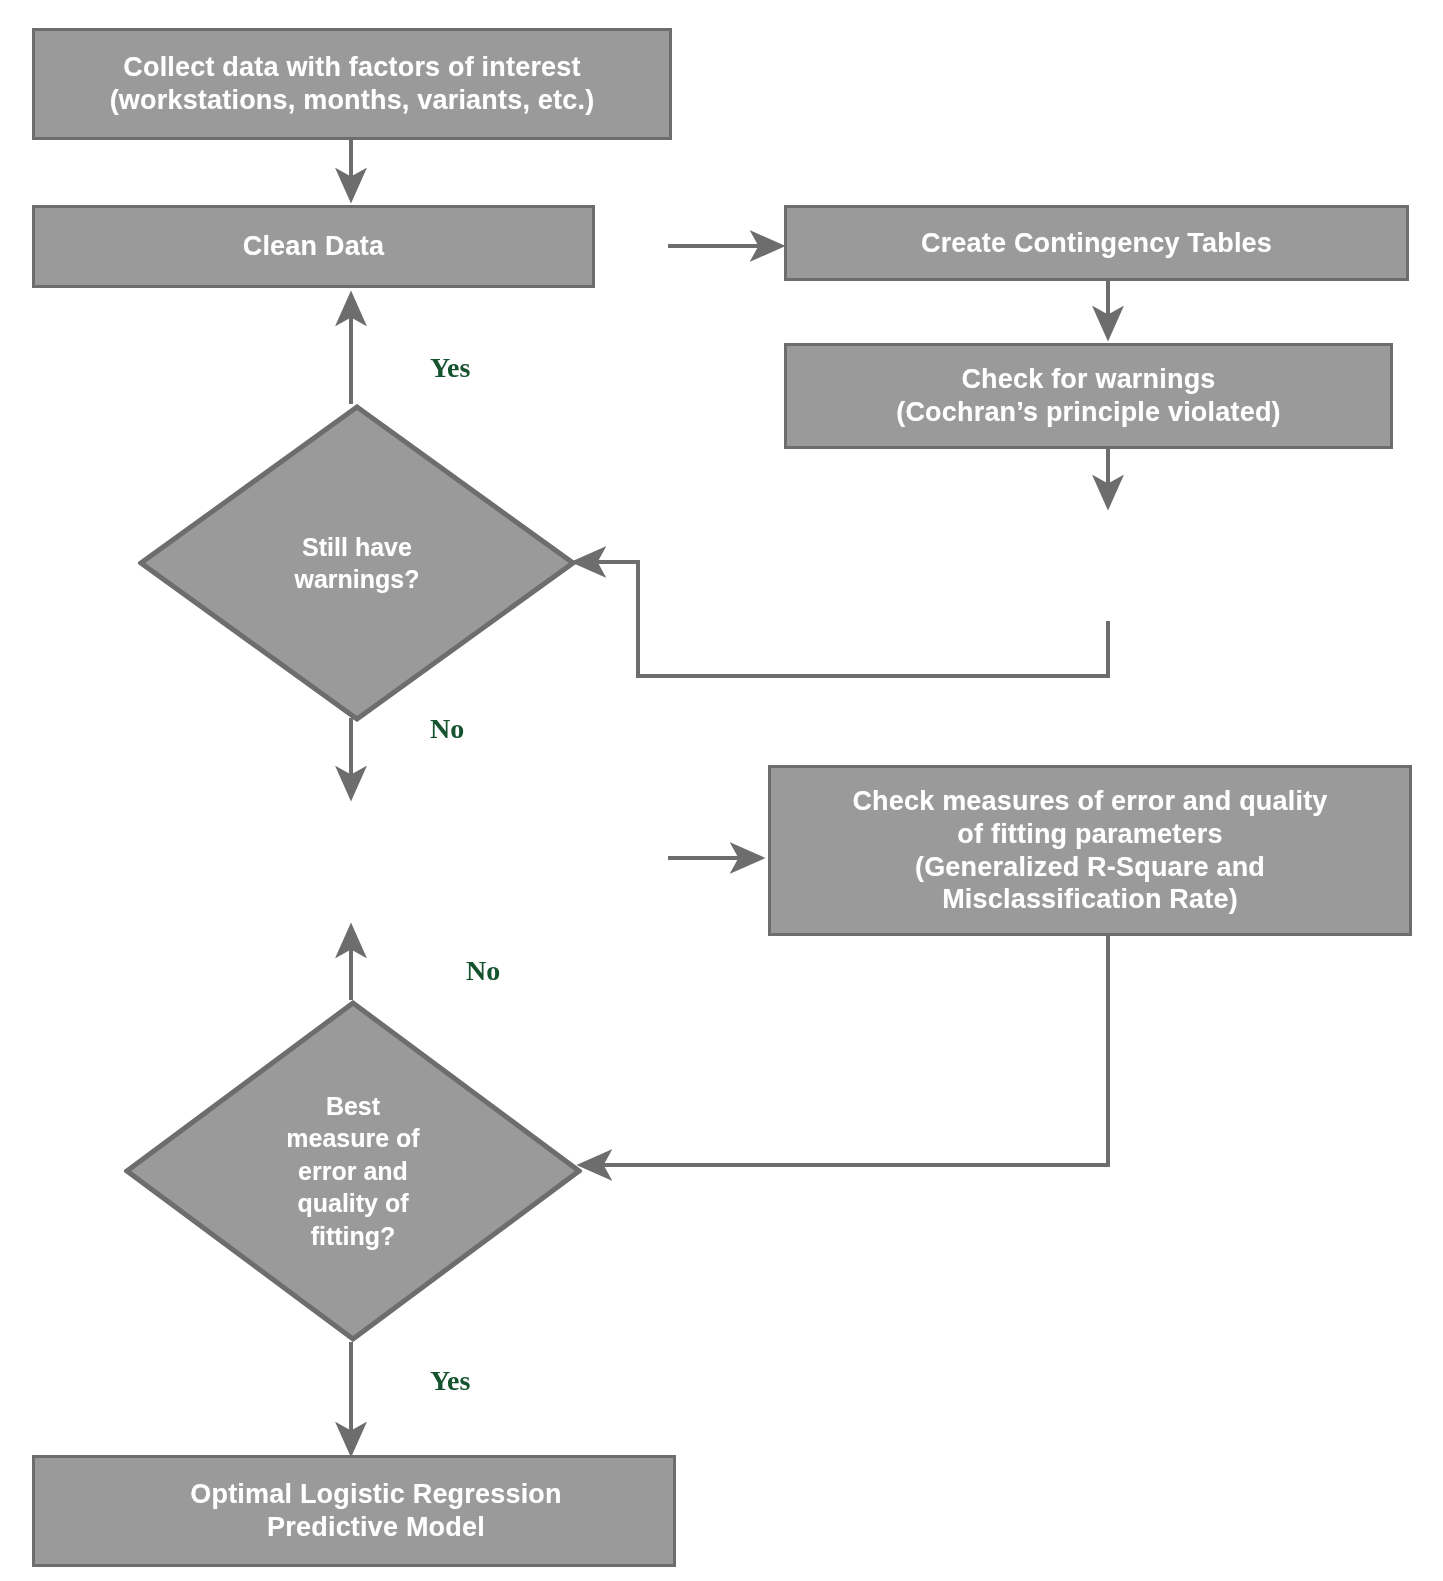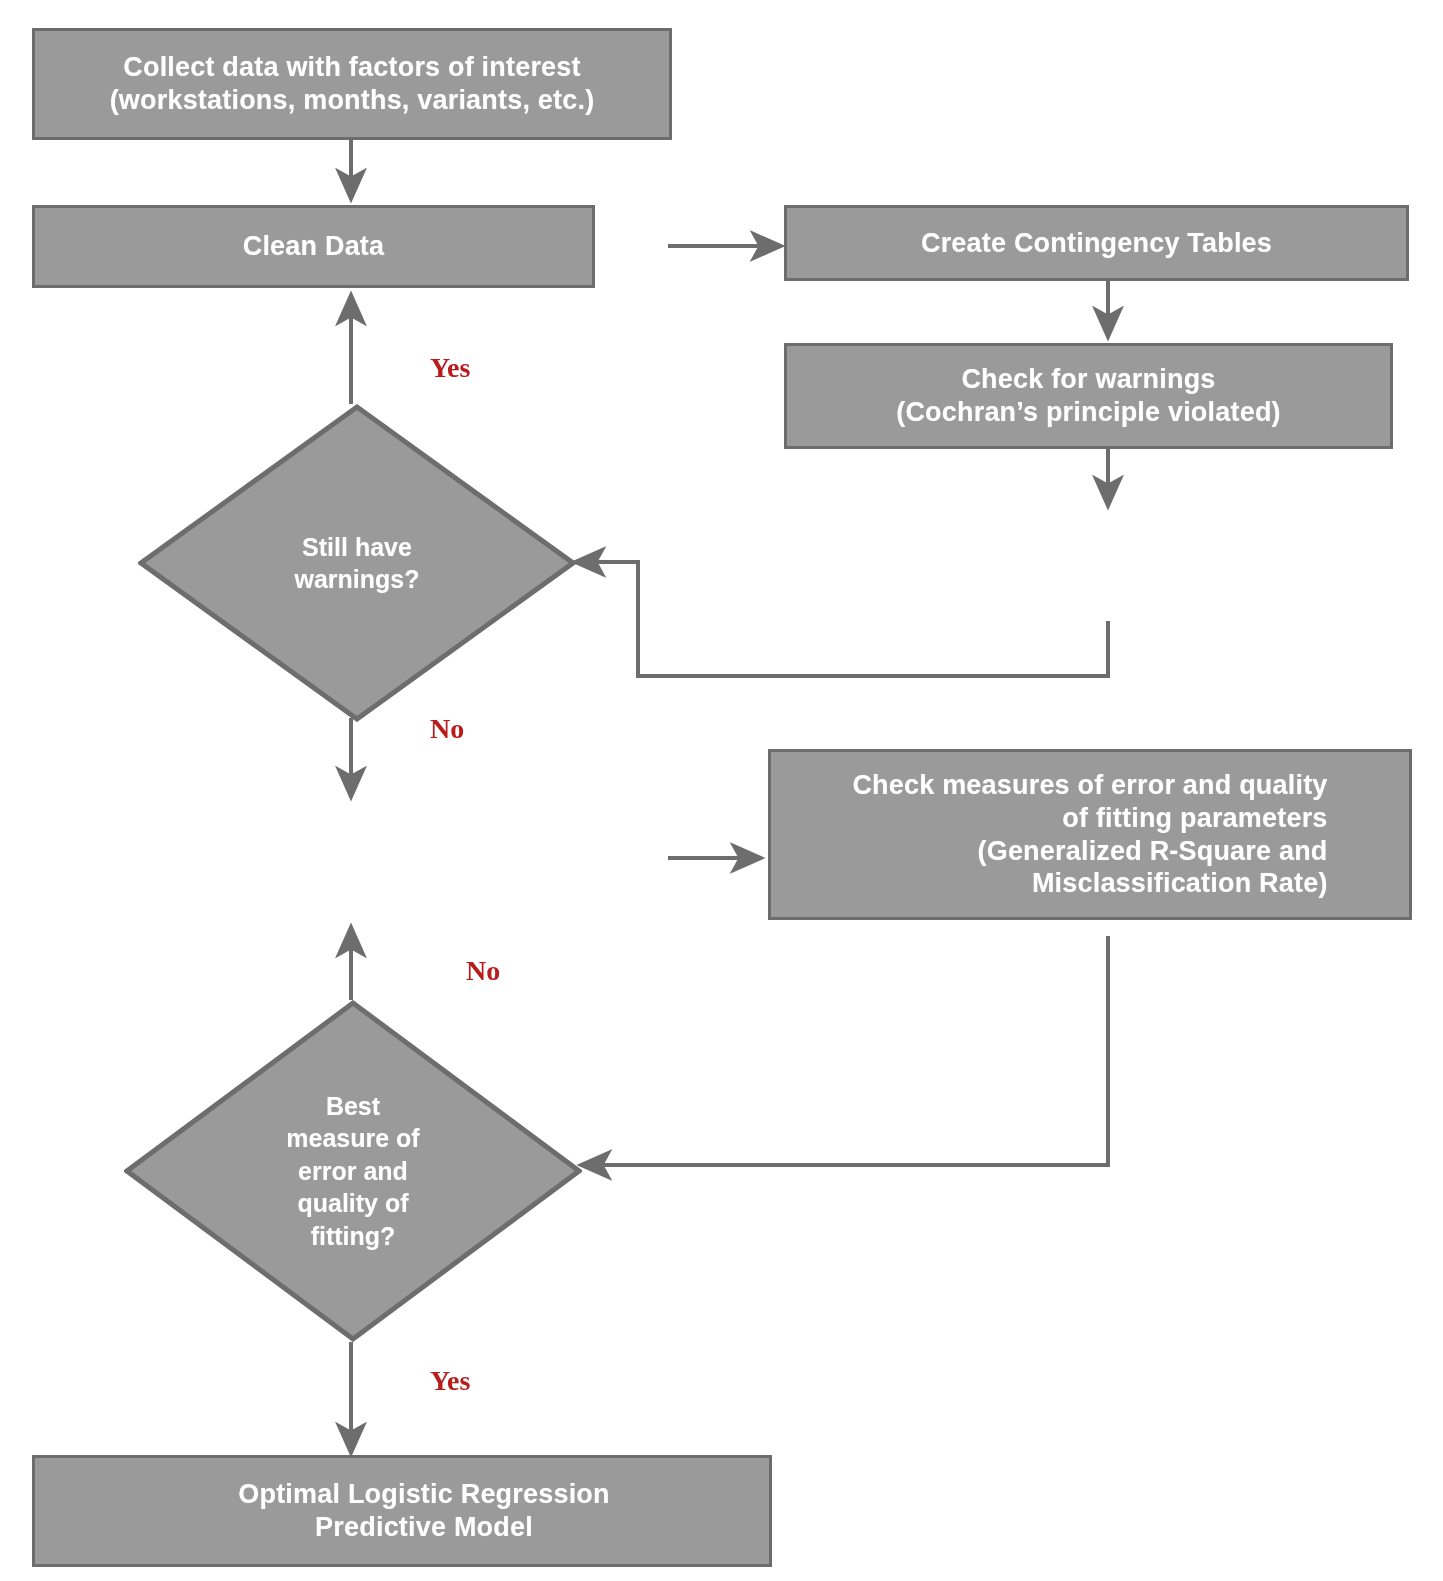--- a/index.html
+++ b/index.html
@@ -65,21 +65,21 @@
     font-family: "Liberation Sans", sans-serif;
     font-weight: bold;
     font-size: 25px;
     line-height: 1.30;
     text-align: center;
     white-space: pre-line;
     text-shadow: 0 0 1px rgba(255,255,255,0.3);
   }
   .edge-label {
     position: absolute;
-    color: #b91c1c;
+    color: #14532d;
     font-family: "Liberation Serif", serif;
     font-weight: bold;
     font-size: 28px;
     line-height: 1;
     white-space: nowrap;
   }
 </style>
 </head>
 <body>
 
@@ -128,37 +128,37 @@
 
   <div class="decision-wrap" style="left:138px; top:404px; width:438px; height:318px;">
     <svg class="decision-shape" viewBox="0 0 438 318" preserveAspectRatio="none">
       <polygon points="219,3 435,159 219,315 3,159" fill="#9a9a9a" stroke="#6d6d6d" stroke-width="5"></polygon>
     </svg>
     <span class="decision-label">Still have
 warnings?</span>
   </div>
 
 
-  <div class="node process" style="left:768px; top:749px; width:644px; height:171px;text-align:right;">Check measures of error and quality
+  <div class="node process" style="left:768px; top:765px; width:644px; height:171px;">Check measures of error and quality
 of fitting parameters
 (Generalized R-Square and
 Misclassification Rate)</div>
 
   <div class="decision-wrap" style="left:124px; top:1000px; width:458px; height:342px;">
     <svg class="decision-shape" viewBox="0 0 458 342" preserveAspectRatio="none">
       <polygon points="229,3 455,171 229,339 3,171" fill="#9a9a9a" stroke="#6d6d6d" stroke-width="5"></polygon>
     </svg>
     <span class="decision-label">Best
 measure of
 error and
 quality of
 fitting?</span>
   </div>
 
-  <div class="node process" style="left:32px; top:1455px; width:740px; height:112px;padding-left:44px;">Optimal Logistic Regression
+  <div class="node process" style="left:32px; top:1455px; width:644px; height:112px;padding-left:44px;">Optimal Logistic Regression
 Predictive Model</div>
 
   <span class="edge-label" style="left:430px; top:354px;">Yes</span>
 
   <span class="edge-label" style="left:430px; top:715px;">No</span>
 
   <span class="edge-label" style="left:466px; top:957px;">No</span>
 
   <span class="edge-label" style="left:430px; top:1367px;">Yes</span>
 

